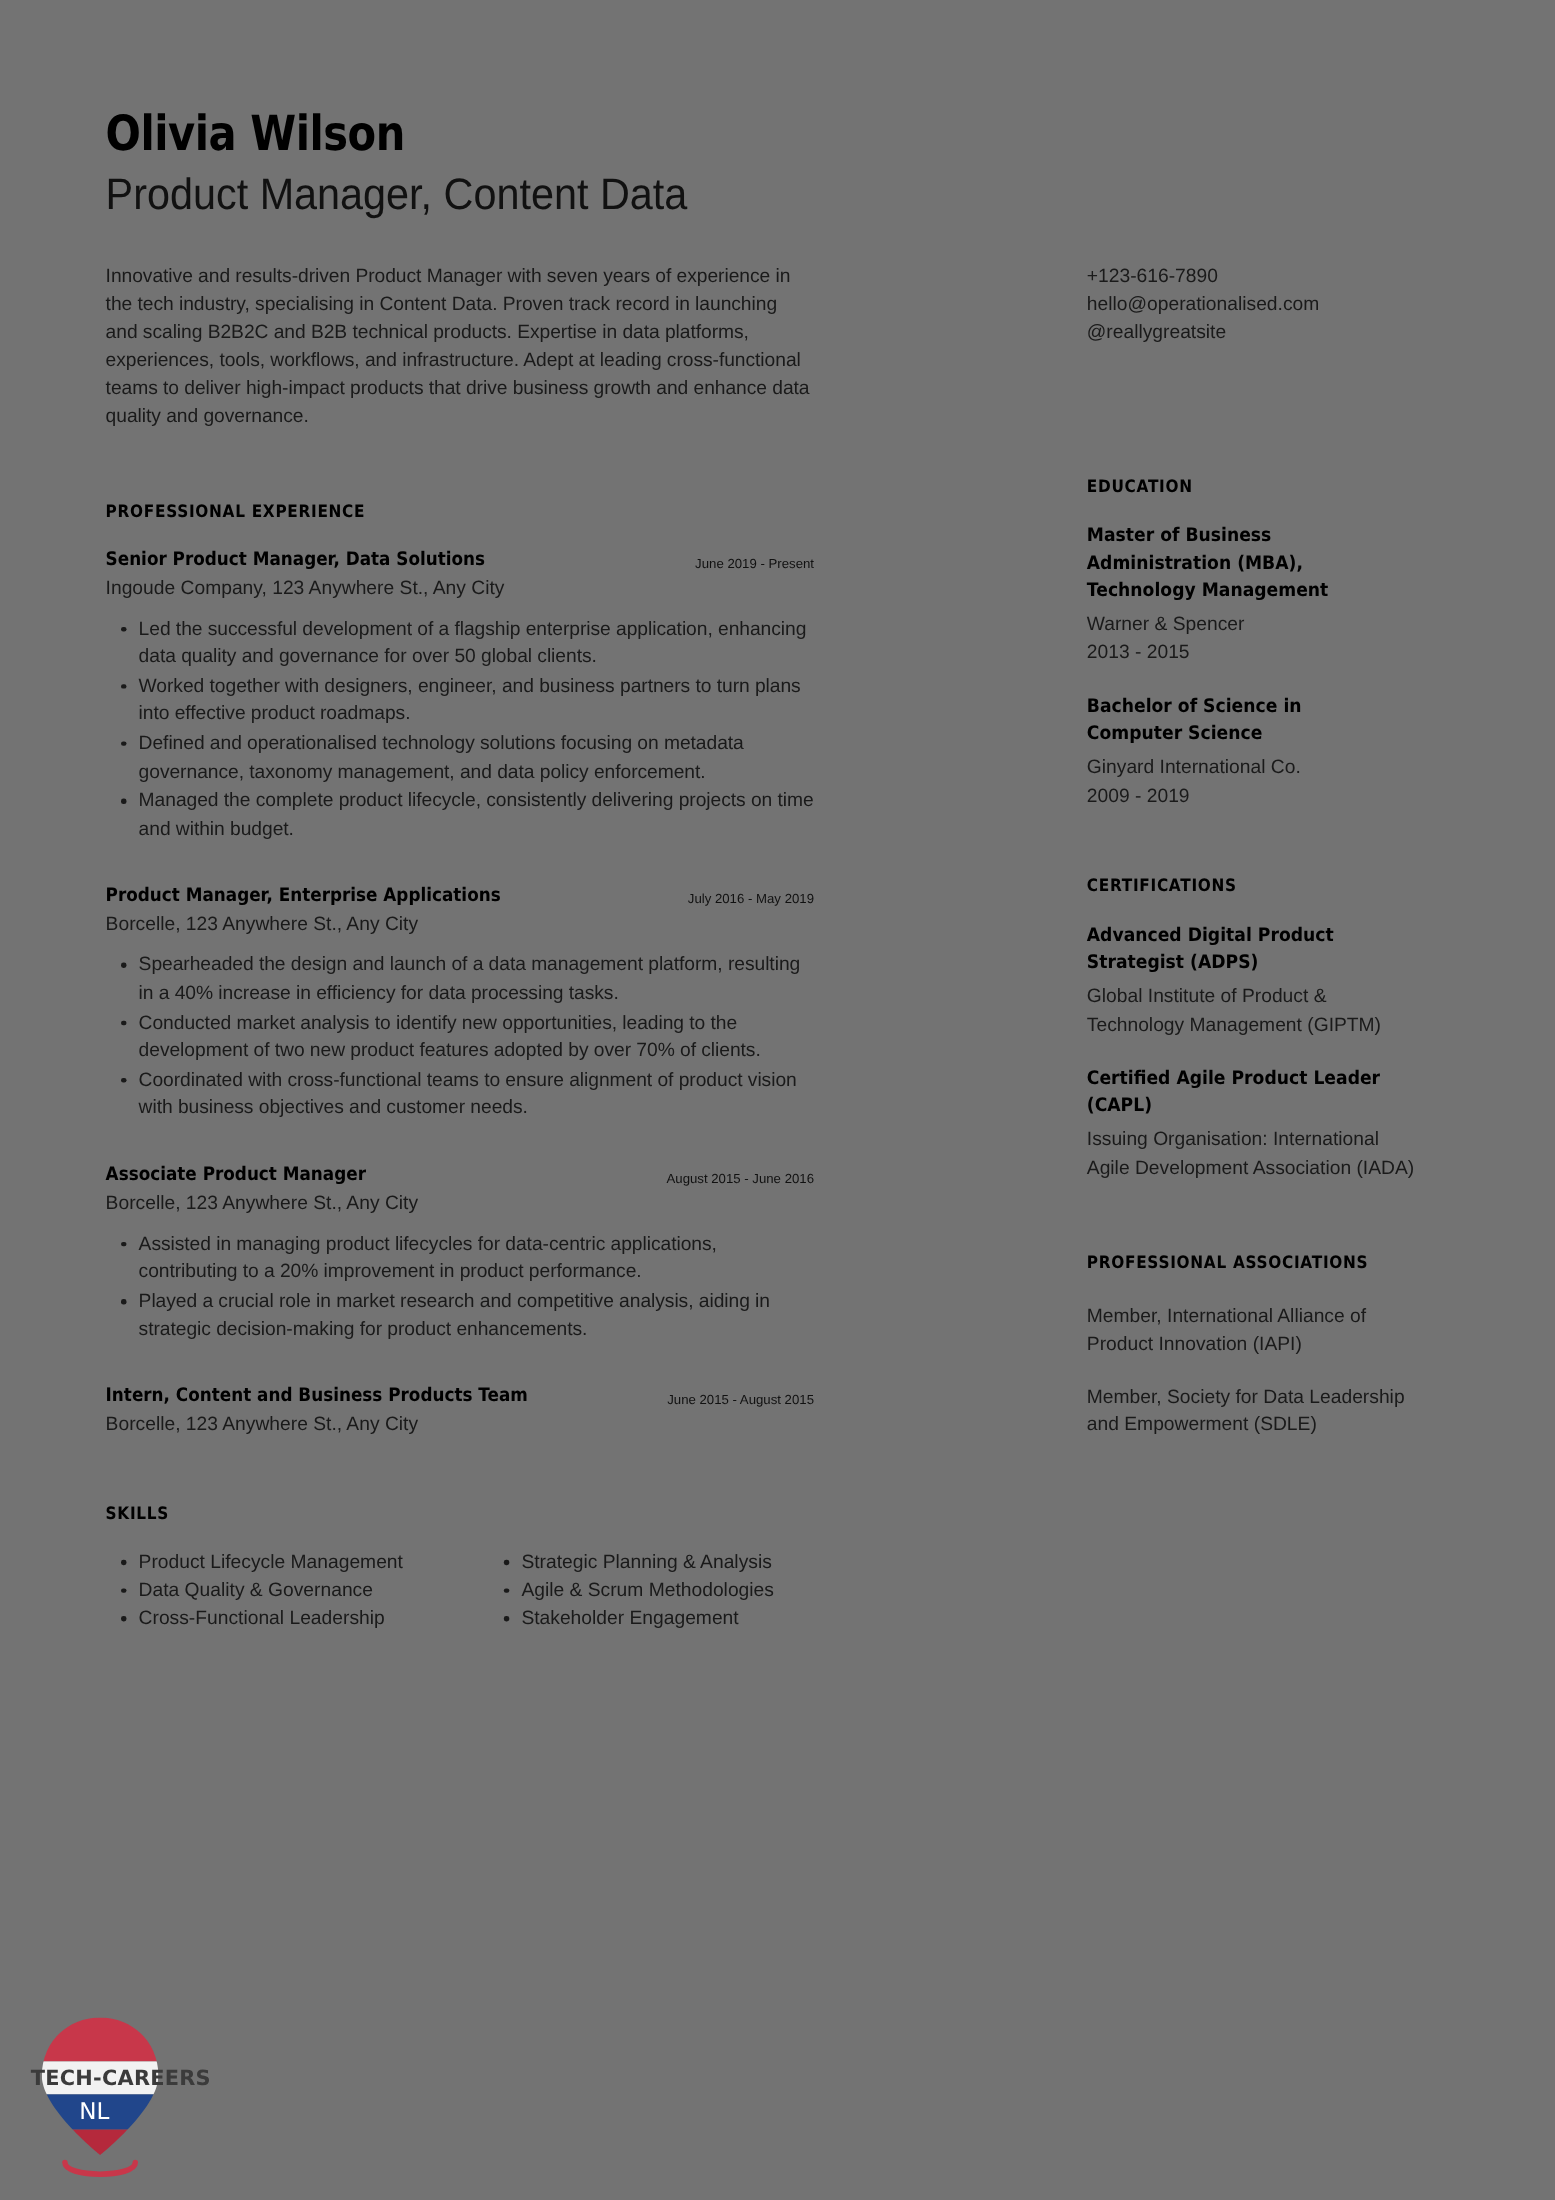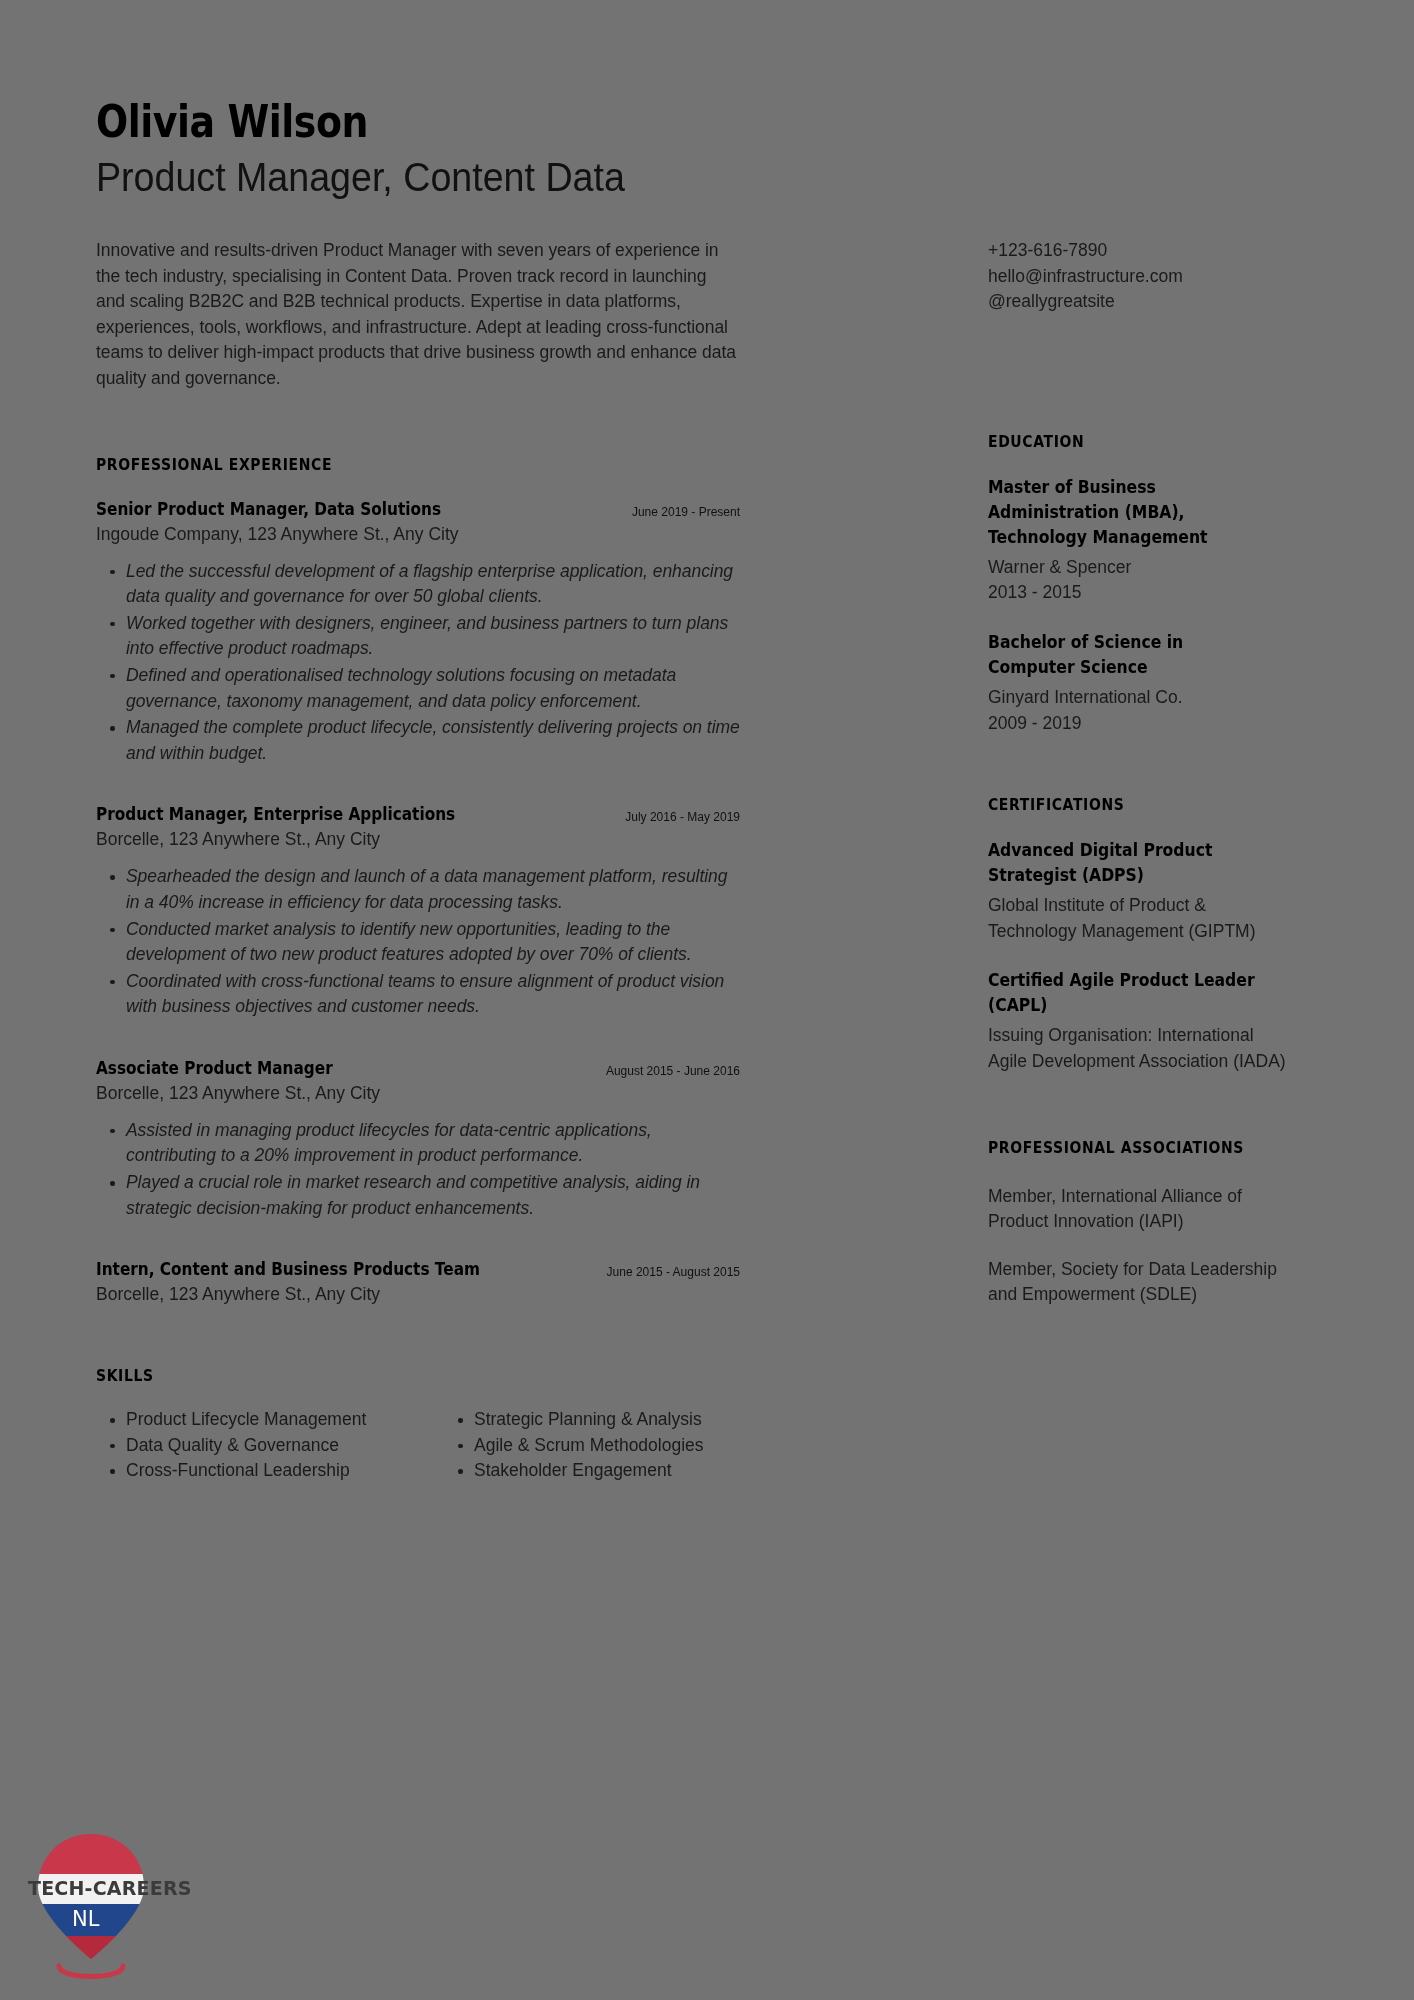--- a/index.html
+++ b/index.html
@@ -123,21 +123,20 @@
     font-size: 17.5px;
     line-height: 26px;
     color: #1a1a1a;
     margin-top: 2px;
   }
 
   ul.bullets {
     list-style: none;
     margin-top: 12px;
     padding-left: 30px;
-    font-style: italic;
   }
   ul.bullets li {
     position: relative;
     font-size: 17.5px;
     line-height: 25.6px;
     color: #1a1a1a;
     margin-bottom: 1px;
     letter-spacing: -0.05px;
   }
   ul.bullets li::before {
@@ -294,21 +293,21 @@
           <li>Stakeholder Engagement</li>
         </ul>
       </div>
     </div>
 
   </div>
 
   <div class="col-right">
 
     <div class="contact-line">+123-616-7890</div>
-    <div class="contact-line">hello@infrastructure.com</div>
+    <div class="contact-line">hello@operationalised.com</div>
     <div class="contact-line">@reallygreatsite</div>
 
     <div style="height:118px"></div>
 
     <div class="section-title">EDUCATION</div>
 
     <div class="side-entry" style="margin-top:24px">
       <div class="side-entry-title">Master of Business Administration (MBA), Technology Management</div>
       <div class="side-entry-sub">Warner &amp; Spencer</div>
       <div class="side-entry-sub" style="margin-top:0">2013 - 2015</div>

